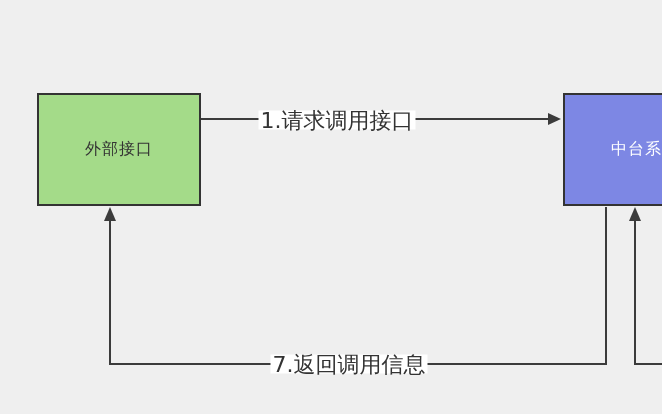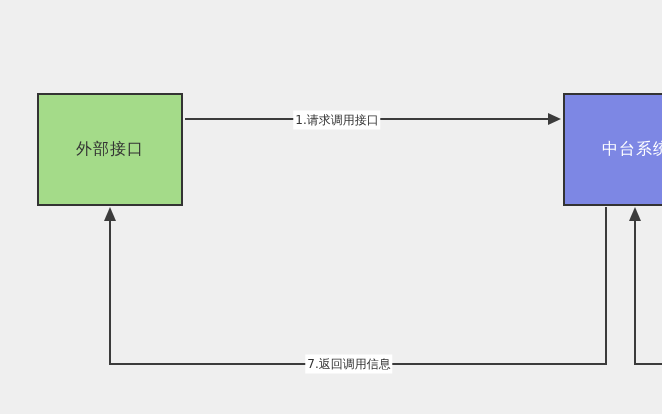--- a/index.html
+++ b/index.html
@@ -26,21 +26,21 @@
     stroke: var(--connector, #3b3b3b);
     stroke-width: 2;
   }
   .wires .arrowhead {
     fill: var(--connector, #3b3b3b);
     stroke: none;
   }
   .node {
     position: absolute;
     box-sizing: border-box;
-    width: 146px;
+    width: 164px;
     height: 113px;
     border: 2px solid var(--node-border, #333333);
     display: flex;
     align-items: center;
     justify-content: center;
     font-size: 16px;
     letter-spacing: 1px;
   }
   .node-external {
     left: 37px;
@@ -52,21 +52,21 @@
     left: 563px;
     top: 93px;
     background: var(--node-platform-fill, #7d87e4);
     color: var(--platform-text, #ffffff);
   }
   .edge-label {
     position: absolute;
     transform: translate(-50%, -50%);
     background: var(--label-bg, #ffffff);
     color: var(--label-text, #333333);
-    font-size: 12px;
+    font-size: 22px;
     line-height: 19px;
     padding: 0 2px;
     white-space: nowrap;
   }
   .edge-label-request {
     left: 337px;
     top: 120px;
   }
   .edge-label-return {
     left: 349px;

